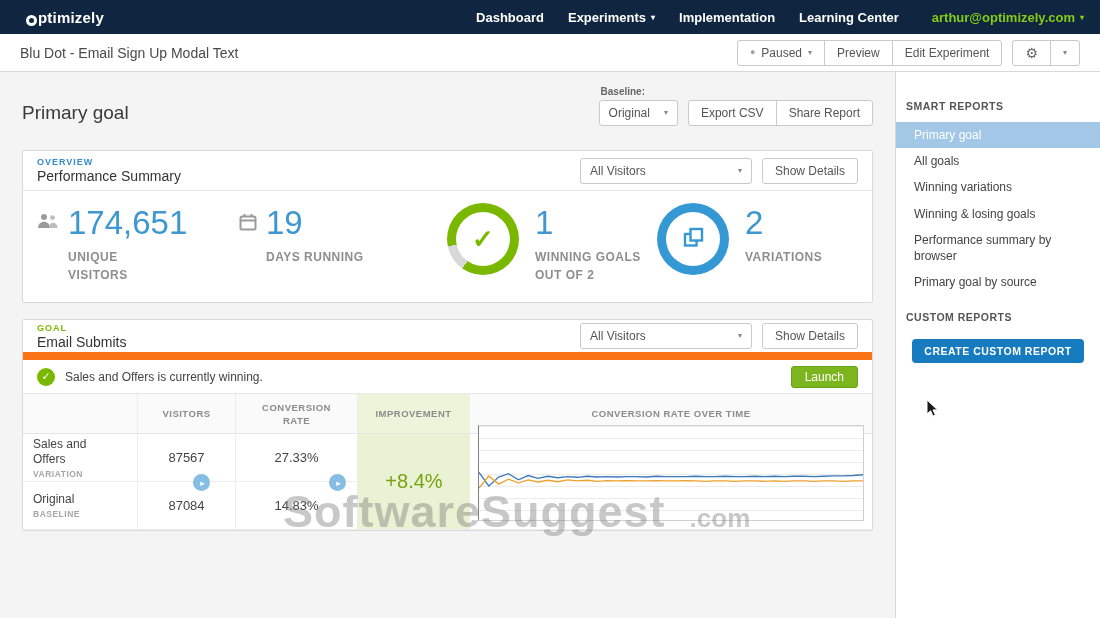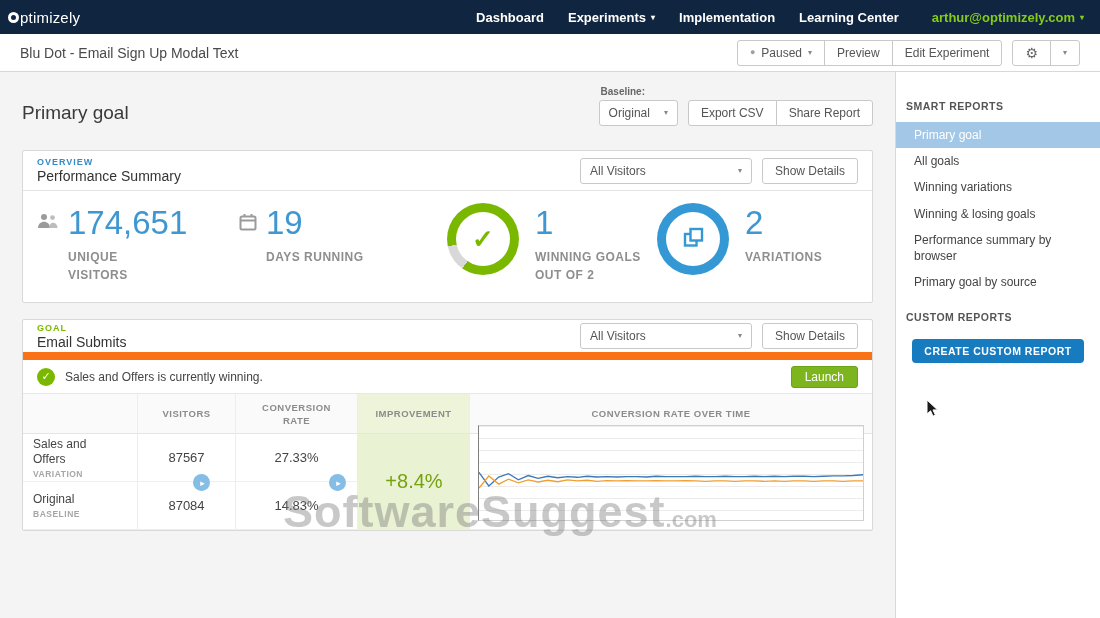--- a/index.html
+++ b/index.html
@@ -1,21 +1,21 @@
 <!DOCTYPE html>
 <html><head>
 <meta charset="utf-8">
 <style>
   * { box-sizing: border-box; }
   body { margin:0; font-family:"Liberation Sans", sans-serif; background:#e9e9e9; }
   .canvas { position:relative; width:1100px; height:618px; background:#f4f4f4; overflow:hidden; }
 
   
   .topnav { position:absolute; top:0; left:0; right:0; height:34px; background:#10253f; display:flex; align-items:center; color:#fff; z-index:5; }
-  .brand { display:flex; align-items:center; padding:0 8px; font-weight:normal; font-size:15px; letter-spacing:0.2px; cursor:pointer; }
+  .brand { display:flex; align-items:flex-end; padding:0 26px; font-weight:bold; font-size:15px; letter-spacing:0.2px; cursor:pointer; }
   .logo-o { width:11px; height:11px; border:3px solid #fff; border-radius:50%; margin-right:1px; }
   .nav-items { margin-left:auto; display:flex; align-items:center; gap:24px; padding-right:16px; font-size:13px; font-weight:bold; }
   .nav-link { display:flex; align-items:center; gap:5px; cursor:pointer; white-space:nowrap; }
   .nav-user { color:#84cc16;margin-left:9px; }
   .tn-caret { font-size:8px; line-height:1; margin-top:2px; }
 
   
   .subbar { position:absolute; top:34px; left:0; right:0; height:38px; background:#fff; border-bottom:1px solid #d8d8d8; display:flex; align-items:center; z-index:4; }
   .exp-title { padding-left:20px; font-size:14px; color:#4a4a4a; }
   .subbar-actions { margin-left:auto; display:flex; align-items:center; gap:10px; padding-right:20px; }
@@ -93,21 +93,21 @@
   
   .sidebar { position:absolute; top:72px; right:0; width:205px; bottom:0; background:#fff; border-left:1px solid #d8d8d8; padding-top:28px; z-index:2; }
   .side-heading { font-size:10.5px; font-weight:bold; color:#555; letter-spacing:0.5px; padding:0 0 10px 10px; }
   .side-heading.custom { padding-top:16px; }
   .side-item { font-size:12px; color:#444; padding:5px 14px 5px 18px; line-height:1.35; cursor:pointer; }
   .side-item.active { background:#a3c7e6; color:#fff; }
   .create-btn { margin:6px 0 0 16px; width:172px; height:24px; background:#177bc0; color:#fff; font-size:10.5px; font-weight:bold; letter-spacing:0.5px; border:none; border-radius:4px; cursor:pointer; font-family:inherit; }
 
   
   .watermark { position:absolute; left:283px; top:486px; font-size:45px; font-weight:bold; color:rgba(125,125,125,0.42); pointer-events:none; z-index:50; display:flex; align-items:baseline; letter-spacing:1px; }
-  .watermark .suffix { font-size:22px; letter-spacing:0; }
+  .watermark .suffix { font-size:26px; letter-spacing:0;margin-left:24px; }
   .cursor { position:absolute; left:926px; top:399px; z-index:60; pointer-events:none; }
 </style>
 </head>
 <body>
 
 <div class="canvas">
 
   <header class="topnav">
     <div class="brand">
       <span class="logo-o"></span>

